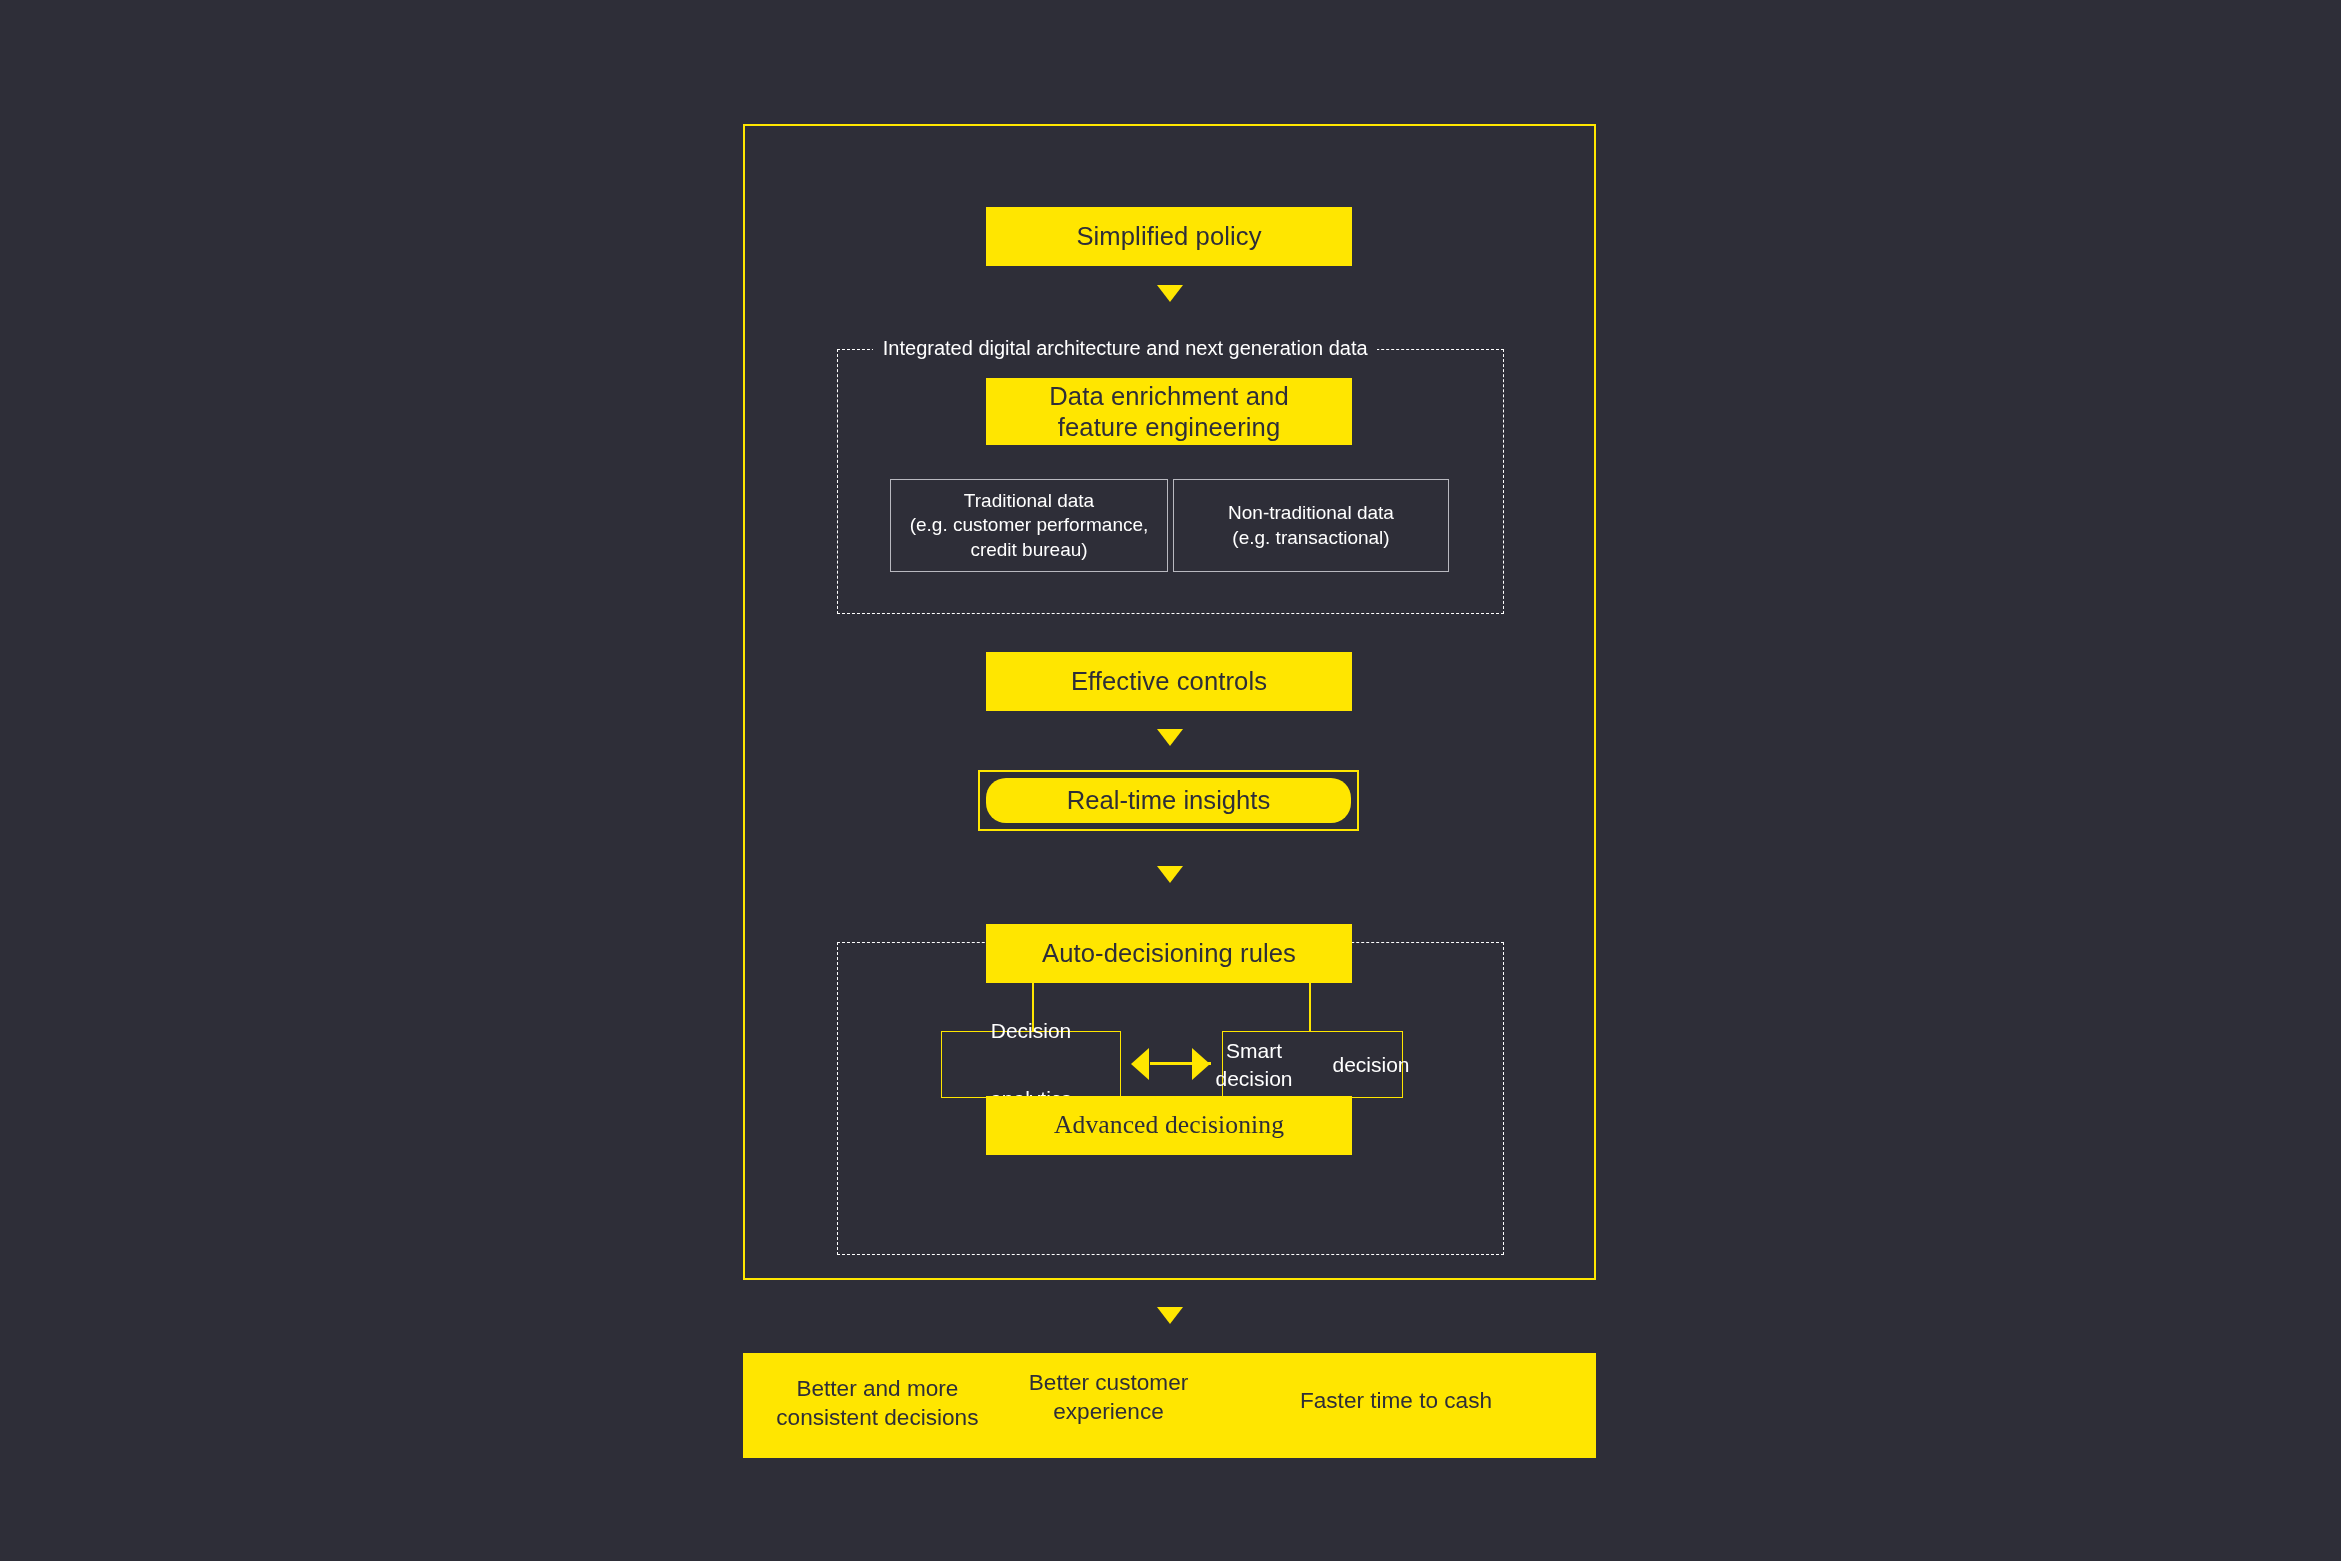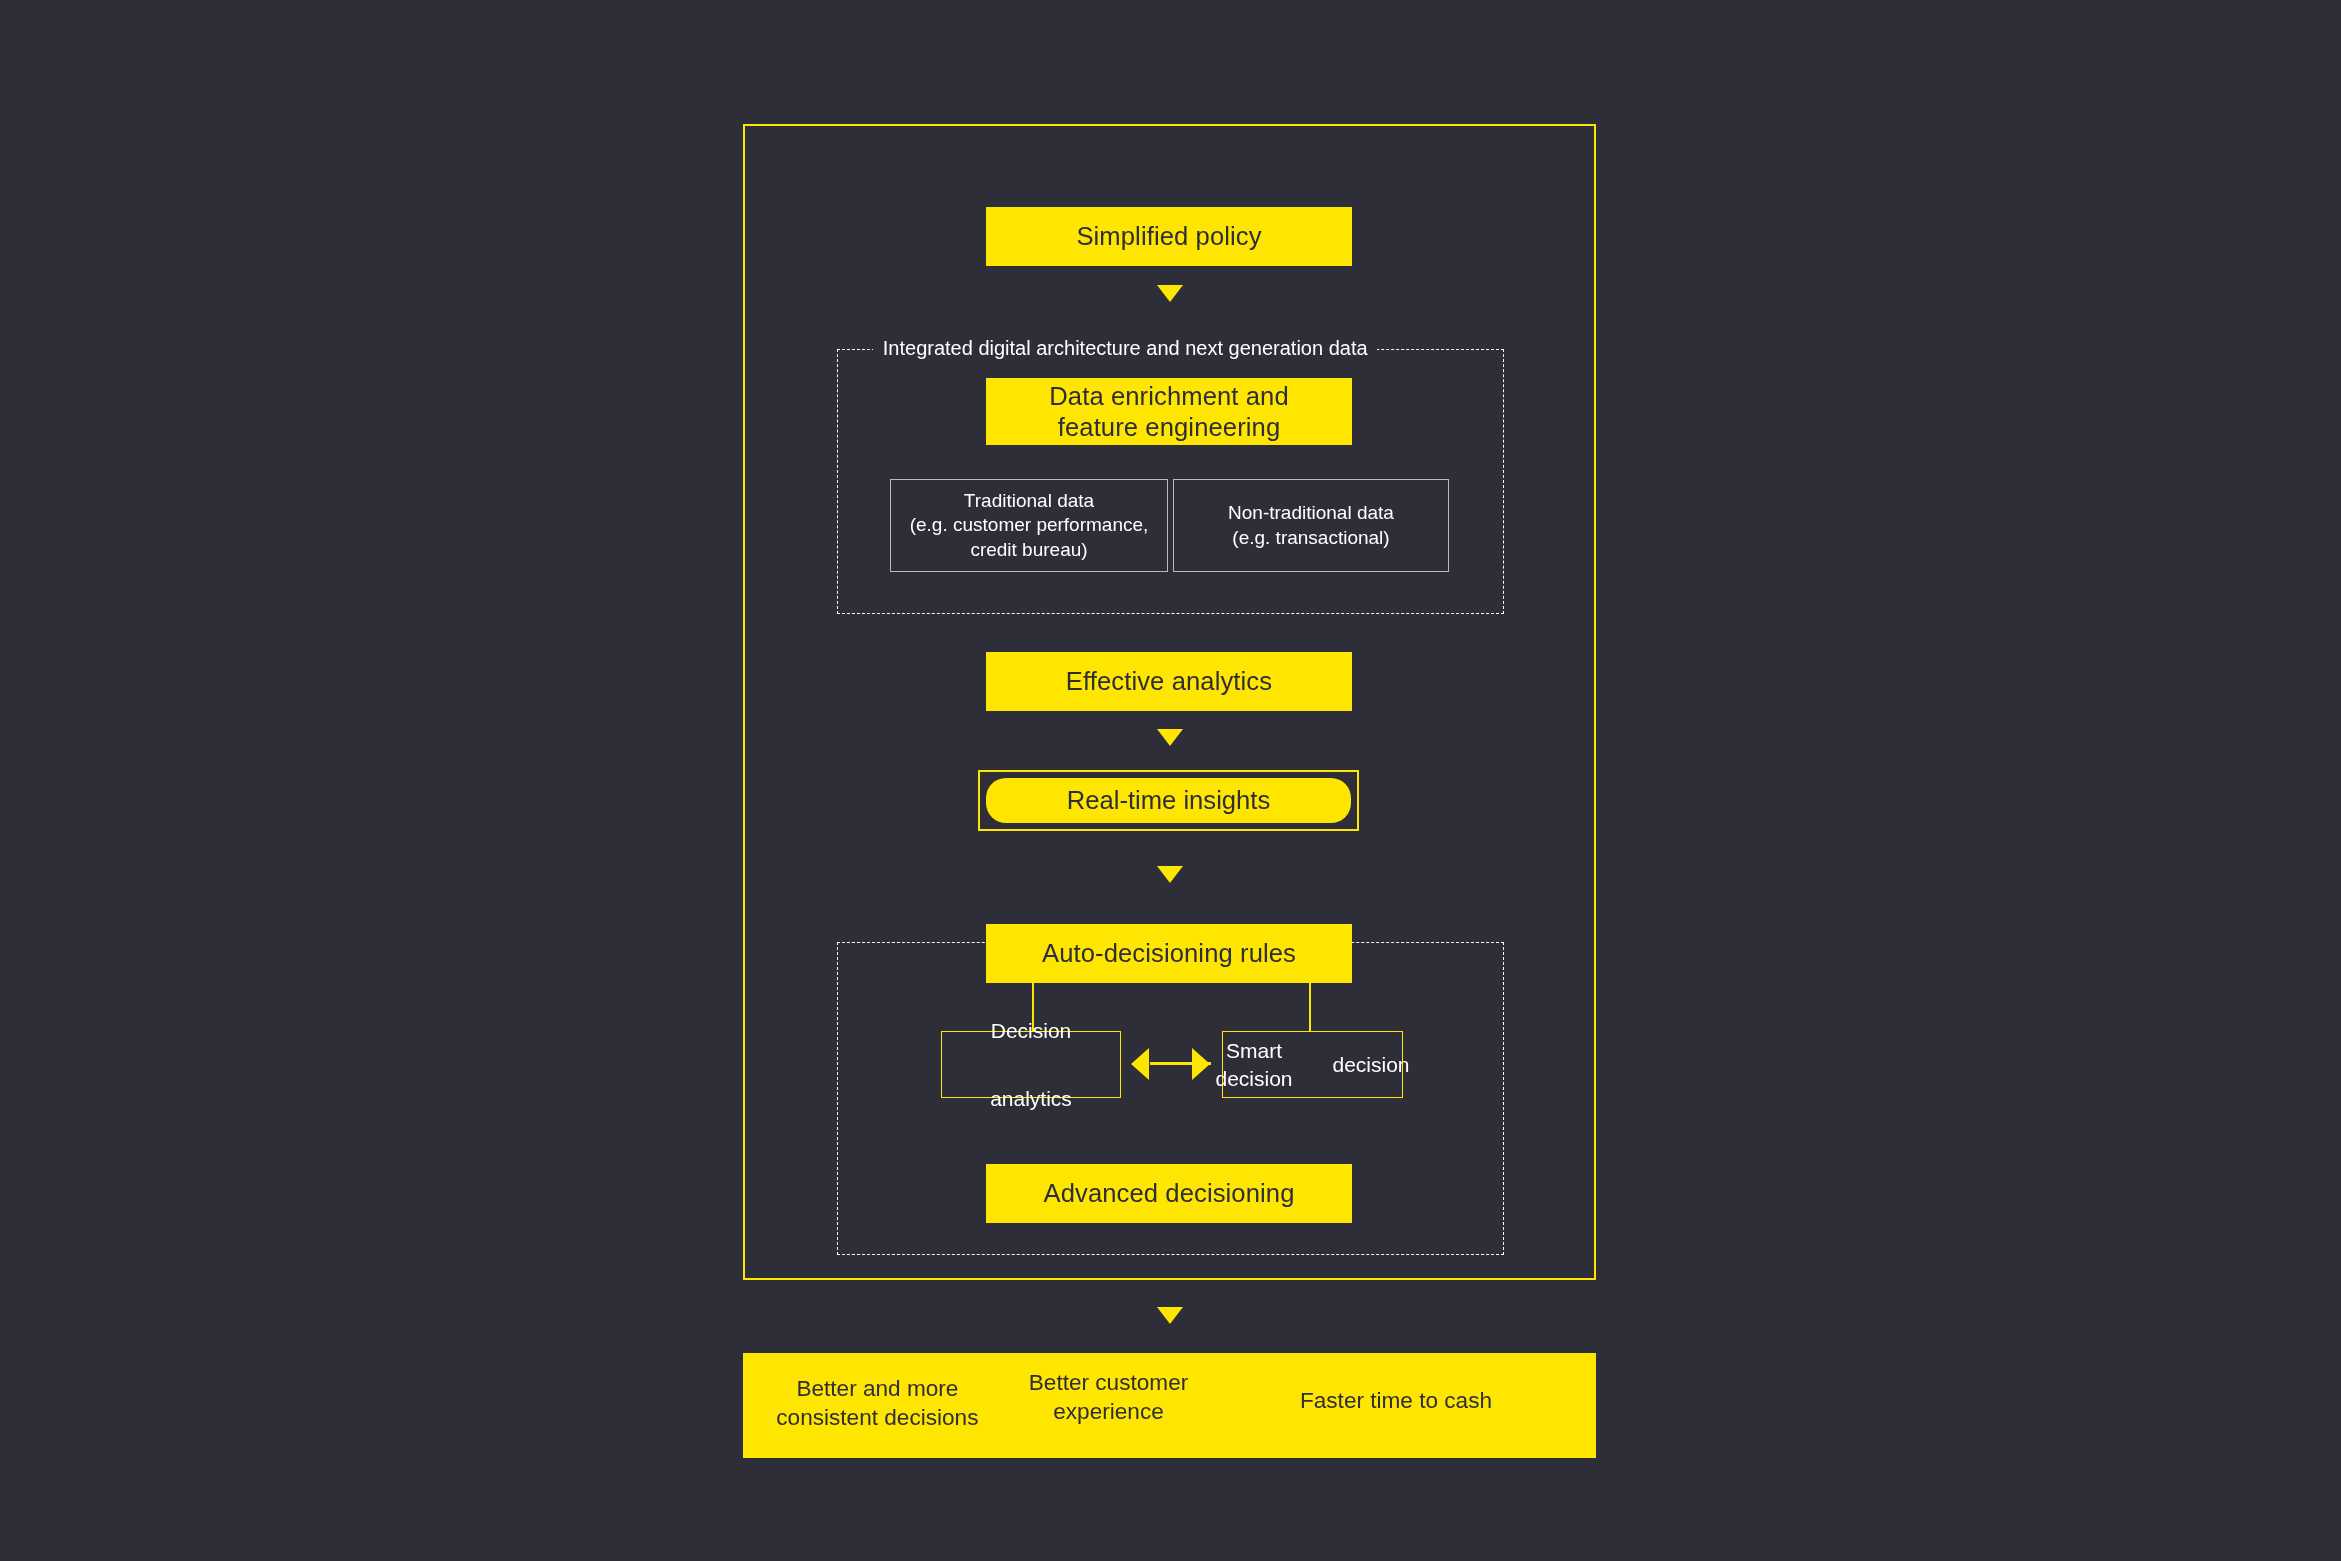--- a/index.html
+++ b/index.html
@@ -170,21 +170,21 @@
     <span>Non-traditional data</span>
     <span>(e.g. transactional)</span>
   </div>
 
   <div class="databox" style="left:890px;top:479px;width:278px;height:93px;flex-direction:column;">
     <span>Traditional data</span>
     <span>(e.g. customer performance,</span>
     <span>credit bureau)</span>
   </div>
 
-  <div class="ybox" style="left:986px;top:652px;width:366px;height:59px;">Effective analytics</div>
+  <div class="ybox" style="left:986px;top:652px;width:366px;height:59px;">Effective controls</div>
 
   <div class="tri-down" style="left:1157px;top:729px;"></div>
 
   <div id="realtime-insights-wrap" style="left:978px;top:770px;width:381px;height:61px;">
     <div class="inner">Real-time insights</div>
   </div>
 
   <div class="tri-down" style="left:1157px;top:866px;"></div>
 
   <div class="dashed-group" style="left:837px;top:942px;width:667px;height:313px;"></div>
@@ -201,21 +201,21 @@
 
   <div class="ybordered" style="left:1222px;top:1031px;width:181px;height:67px;flex-direction:row;">
     <span>Smart decision</span>
     <span>decision</span>
   </div>
 
   <div class="arrow-left" style="left:1131px;top:1048px;"></div>
   <div class="hline" style="left:1150px;top:1062px;width:61px;"></div>
   <div class="arrow-right" style="left:1192px;top:1048px;"></div>
 
-  <div class="ybox" style="left:986px;top:1164px;width:366px;height:59px;">Advanced decisioning</div>
+  <div class="ybox" style="left:986px;top:1096px;width:366px;height:59px;font-family:Liberation Serif, serif;">Advanced decisioning</div>
 
   <div class="tri-down" style="left:1157px;top:1307px;"></div>
 
   <div id="outcomes-bar">
     <div class="outcome" id="outcome-0">Better and more
 consistent decisions</div>
     <div class="outcome" id="outcome-1">Better customer
 experience</div>
     <div class="outcome" id="outcome-2">Faster time to cash</div>
   </div>

